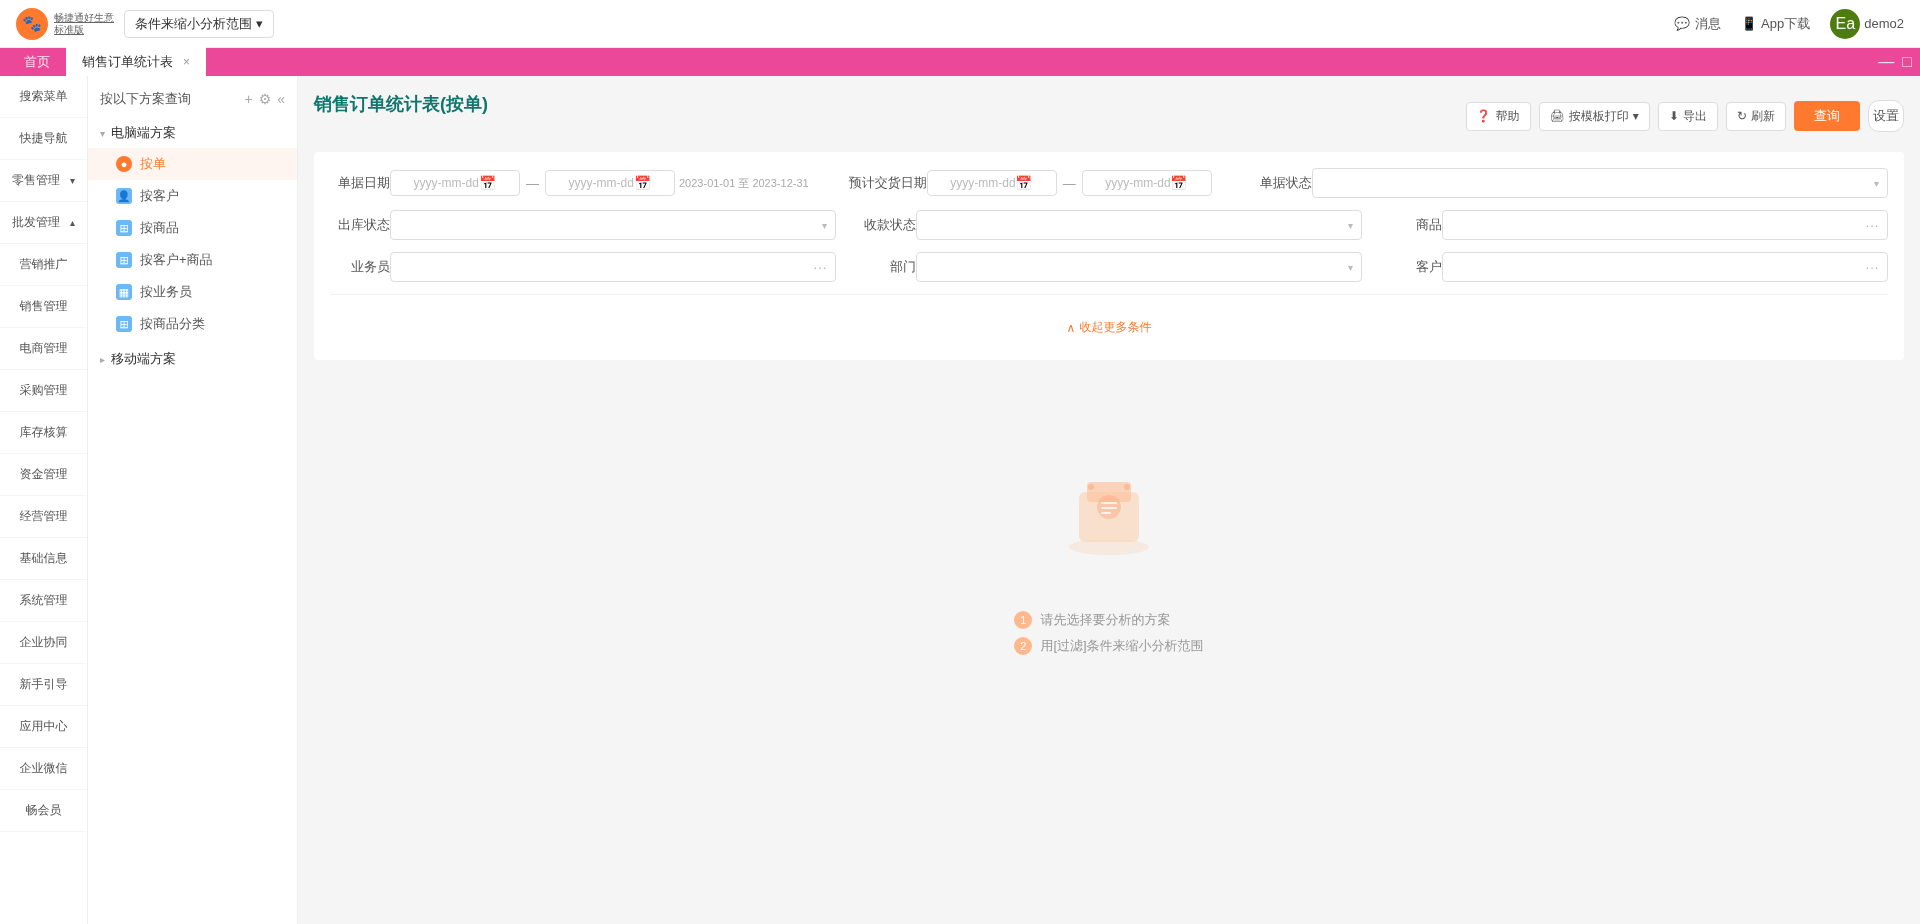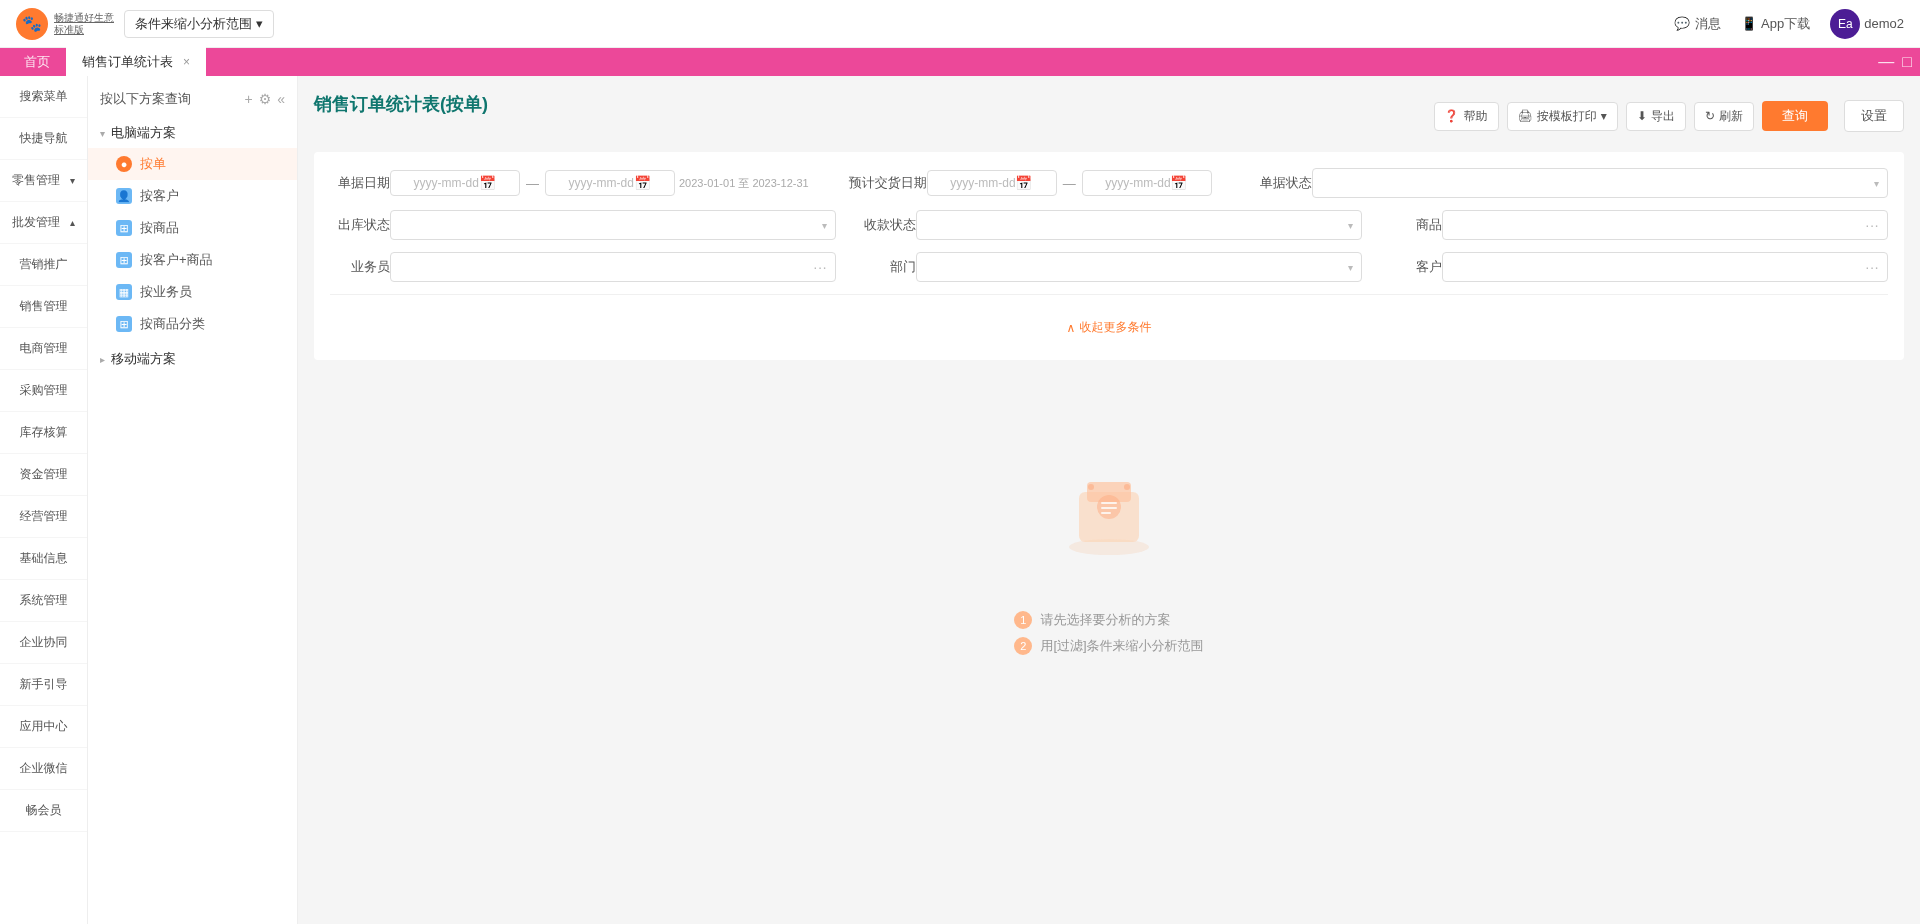--- a/index.html
+++ b/index.html
@@ -23,21 +23,21 @@
       display: flex; align-items: center; justify-content: center; color: #fff; font-size: 16px; font-weight: bold;
     }
     .logo-text { font-size: 10px; color: #666; line-height: 1.2; text-decoration: underline; }
     .app-selector {
       display: flex; align-items: center; gap: 4px; padding: 4px 10px;
       border: 1px solid #ddd; border-radius: 4px; cursor: pointer; background: #fff;
       font-size: 13px; color: #333;
     }
     .top-bar-right { display: flex; align-items: center; gap: 20px; }
     .top-bar-action { display: flex; align-items: center; gap: 4px; cursor: pointer; color: #555; font-size: 13px; }
-    .avatar { width: 30px; height: 30px; border-radius: 50%; background: #4c1d95; display: flex; align-items: center; justify-content: center; color: #fff; font-size: 12px; }
+    .avatar { width: 30px; height: 30px; border-radius: 50%; background: #4d7c0f; display: flex; align-items: center; justify-content: center; color: #fff; font-size: 16px; }
 
     
     .tab-bar {
       height: 28px;
       background: #ec4899;
       display: flex;
       align-items: center;
       flex-shrink: 0;
       padding: 0 8px;
     }
@@ -179,22 +179,22 @@
       gap: 4px; cursor: pointer; color: #ff7a2f; font-size: 12px;
       padding: 8px; margin-top: 8px;
     }
 
     
     .query-btn {
       background: #ff7a2f; color: #fff; border: none; border-radius: 4px;
       padding: 6px 20px; cursor: pointer; font-size: 13px;
     }
     .reset-btn {
-      background: #fff; color: #555; border: 1px solid #ddd; border-radius: 4px;
-      padding: 6px 16px; cursor: pointer; font-size: 13px; margin-left: 8px;
+      background: #fff; color: #555; border: 1px solid #ddd; border-radius: 11px;
+      padding: 6px 4px; cursor: pointer; font-size: 13px;
     }
 
     
     .empty-state {
       display: flex; flex-direction: column; align-items: center;
       justify-content: center; padding: 80px 0; color: #999;
     }
     .empty-icon { font-size: 80px; margin-bottom: 20px; color: #ffcba4; opacity: 0.8; }
     .empty-tips { display: flex; flex-direction: column; gap: 8px; }
     .empty-tip { display: flex; align-items: center; gap: 8px; font-size: 13px; color: #999; }

